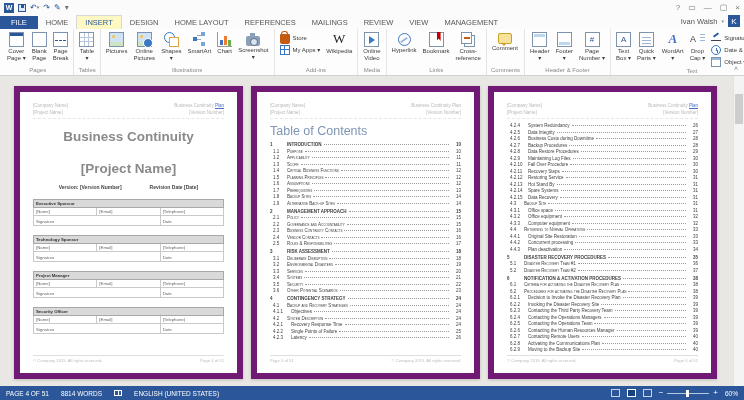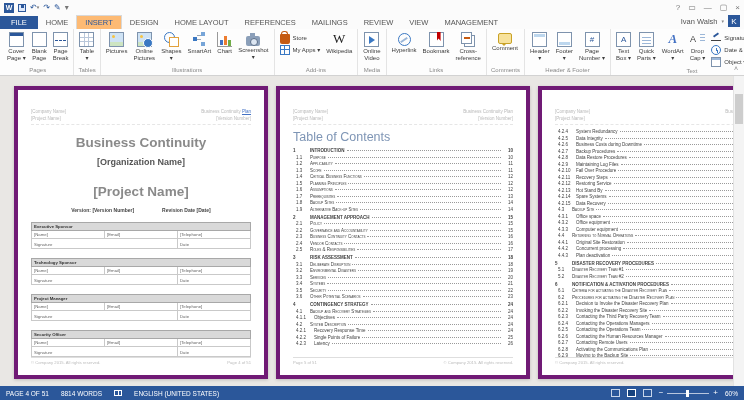--- a/index.html
+++ b/index.html
@@ -14,21 +14,21 @@
   .ic-save { width:8px; height:8px; border:1px solid #2b579a; background:#dfe9fb; position:relative; }
   .ic-save::after { content:""; position:absolute; top:0; left:2px; width:3px; height:3px; background:#2b579a; }
   .win-title { position:absolute; left:0; right:0; text-align:center; font-size:8px; color:#666; }
   .winctl { margin-left:auto; display:flex; gap:8px; z-index:2; align-items:center; }
   .winctl span { font-size:8px; color:#777; line-height:10px; }
 
   
   .tabrow { height:14px; background:#fbfbfb; display:flex; align-items:flex-end; position:relative; }
   .tab { font-size:7.5px; color:#555; padding:2px 8px 2px; cursor:default; white-space:nowrap; }
   .tab.file { background:#2b579a; color:#fff; padding:2px 11px; }
-  .tab.active { background:#fdba74; color:#2b579a; border:1px solid #d8d8d8; border-bottom:none; }
+  .tab.active { background:#fef9c3; color:#2b579a; border:1px solid #d8d8d8; border-bottom:none; }
   .userbox { position:absolute; right:4px; top:0; display:flex; align-items:center; gap:4px; font-size:7.5px; color:#555; }
   .avatar { width:12px; height:12px; background:#2b579a; color:#fff; font-size:8px; display:flex; align-items:center; justify-content:center; }
 
   
   .ribbon { height:47px; background:#fdfdfd; border-bottom:1px solid #d2d2d2; display:flex; padding-left:2px; position:relative; }
   .rgroup { display:flex; flex-direction:column; border-right:1px solid #e4e4e4; padding:2px 2px 0; }
   .rcontent { flex:1; display:flex; align-items:flex-start; }
   .rlabel { font-size:6px; color:#8a8a8a; text-align:center; padding:1px 2px 2px; white-space:nowrap; }
   .btnL { display:flex; flex-direction:column; align-items:center; padding:1px 3px 0; font-size:6px; color:#3c3c3c; line-height:1.15; text-align:center; white-space:nowrap; }
   .btnL .lbl { margin-top:1px; }
@@ -85,21 +85,21 @@
   .ic-drop-cap { font-size:9px; color:#404040; justify-content:flex-start; }
   .ic-drop-cap::before { content:""; right:0; top:2px; width:5px; height:9px; background:repeating-linear-gradient(#9cb7d8 0 1px,transparent 1px 3px); }
   .ic-signature-line::before { left:0; bottom:2px; width:10px; height:1px; background:#404040; }
   .ic-signature-line::after { left:2px; top:1px; width:6px; height:2px; background:#2b579a; transform:rotate(-35deg); }
   .ic-date-time { border-radius:50%; border:1px solid #3a78c3; }
   .ic-date-time::after { left:4px; top:2px; width:1px; height:3px; background:#3a78c3; box-shadow:1px 2px 0 #3a78c3; }
   .ic-object { border:1px solid #7e93ad; background:linear-gradient(#9cb7d8 0 2px,#fff 2px); }
 
   
   .canvas { height:310px; position:relative; display:flex; gap:8px; padding:10px 0 0 14px; }
-  .page { width:254px; height:293px; background:#fff; border:4px solid #701a75; box-shadow:0 1px 3px rgba(0,0,0,.18); padding:18px 13px; position:relative; flex:none; }
+  .page { width:229px; height:293px; background:#fff; border:6px solid #701a75; box-shadow:0 1px 3px rgba(0,0,0,.18); padding:10px 13px; position:relative; flex:none; }
   .ph { display:flex; justify-content:space-between; font-size:4.5px; line-height:1.6; color:#b8b8b8; padding-bottom:2px; border-bottom:1px dashed #e6e6e6; }
   .ph .r { text-align:right; }
   .ph a { color:#4472c4; text-decoration:underline; }
   .pfoot { position:absolute; left:13px; right:13px; bottom:10px; display:flex; justify-content:space-between; font-size:4.2px; color:#bcbcbc; border-top:1px solid #dedede; padding-top:2px; }
 
   
   .t1 { margin-top:10px; text-align:center; font-size:13.5px; font-weight:bold; color:#8a8a8a; }
   .t2 { margin-top:7px; text-align:center; font-size:9px; font-weight:bold; color:#555; }
   .t3 { margin-top:17px; text-align:center; font-size:13.5px; font-weight:bold; color:#8a8a8a; }
   .vline { margin-top:8px; display:flex; justify-content:center; gap:28px; font-size:5px; font-weight:bold; color:#444; }
@@ -410,21 +410,20 @@
         <div>
           <div>[Company Name]</div>
           <div>[Project Name]</div>
         </div>
         <div class="r">
           <div>Business Continuity <a>Plan</a></div>
           <div>[Version Number]</div>
         </div>
       </div>
     <div class="t1">Business Continuity</div>
-    <div class="t2">[Organization Name]</div>
     <div class="t3">[Project Name]</div>
     <div class="vline">
       <span>Version: [Version Number]</span>
       <span>Revision Date [Date]</span>
     </div>
     <div id="sponsors">
         <table class="sponsor">
           <tbody>
             <tr class="hd">
               <td colspan="3">Executive Sponsor</td>

